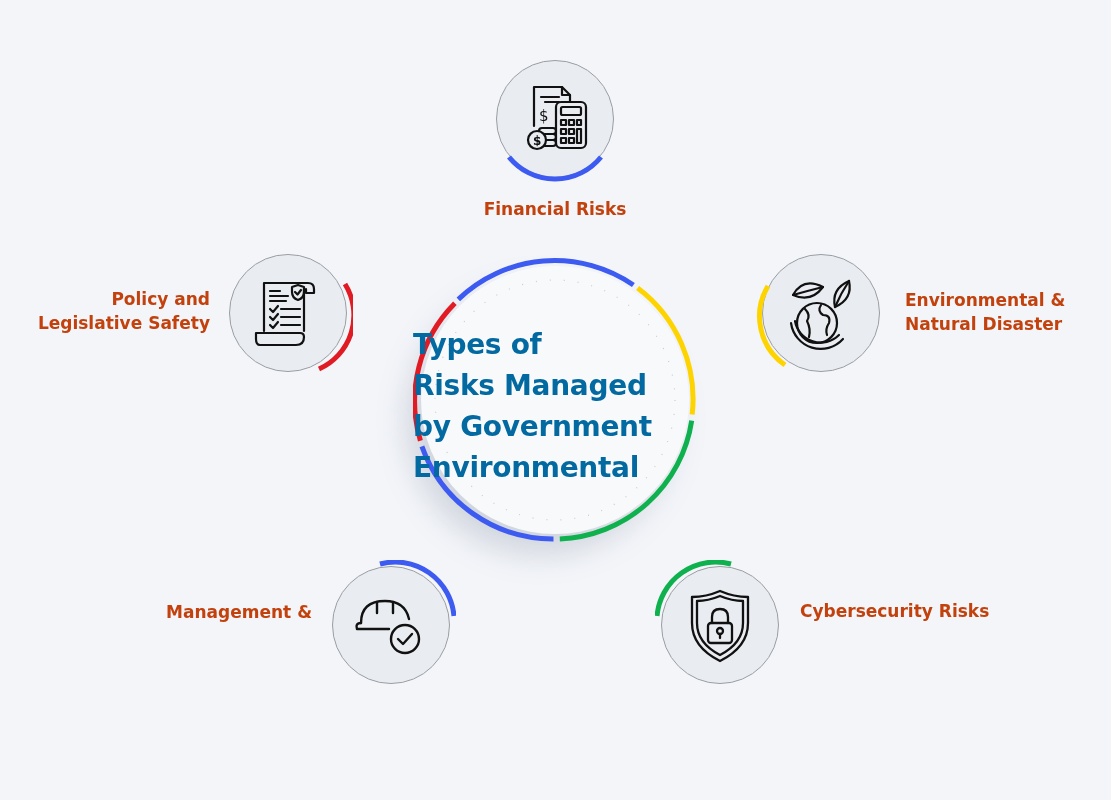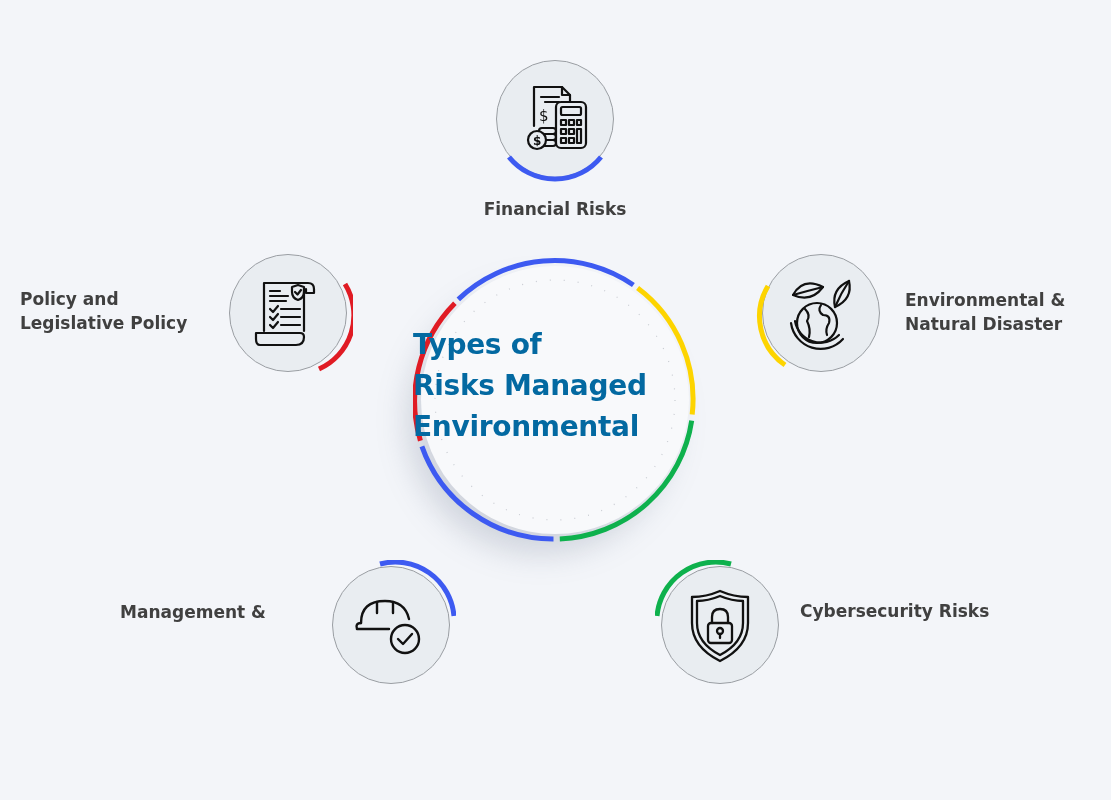--- a/index.html
+++ b/index.html
@@ -19,42 +19,43 @@
     font-family:"DejaVu Sans", sans-serif; letter-spacing:-0.3px;
   }
   .node { position:absolute; width:130px; height:130px; }
   .node .disc {
     position:absolute; left:6px; top:6px; width:118px; height:118px; border-radius:50%;
     background:#e9edf1; border:1.5px solid #9a9ea3; box-sizing:border-box;
   }
   .node svg.ring { position:absolute; left:0; top:0; }
   .node .icon { position:absolute; left:25px; top:25px; width:80px; height:80px; }
   .label {
-    position:absolute; color:#404040; font-size:17px; font-weight:bold; line-height:23.5px;
+    position:absolute; color:#c2410c; font-size:17px; font-weight:bold; line-height:23.5px;
     font-family:"DejaVu Sans", sans-serif;
   }
-  .label.right { }
+  .label.right { text-align:right; }
 </style>
 </head>
 <body>
 
 <div class="center-wrap">
   <div class="center-disc"></div>
   <svg width="284" height="284" class="abs" style="left:0;top:0">
     <circle cx="142" cy="142" r="120" fill="none" stroke="#c9ccd2" stroke-width="1.2" stroke-dasharray="1 13"></circle>
 
     <path d="M 45.3 41.4 A 139 139 0 0 1 220.4 27.0" fill="none" stroke="#3d5af1" stroke-width="5"></path>
     <path d="M 224.6 30.1 A 139 139 0 0 1 279.2 156.5" fill="none" stroke="#fdd400" stroke-width="5"></path>
     <path d="M 278.7 162.6 A 139 139 0 0 1 146.8 280.9" fill="none" stroke="#0eb14d" stroke-width="5"></path>
     <path d="M 140.5 281 A 139 139 0 0 1 8.9 188.3" fill="none" stroke="#3d5af1" stroke-width="5"></path>
     <path d="M 7.4 182.7 A 139 139 0 0 1 41.9 45.3" fill="none" stroke="#e01b24" stroke-width="5"></path>
   </svg>
   <div class="center-title">
     <div>Types of</div>
     <div>Risks Managed</div>
+    <div>by Government</div>
     <div>Environmental</div>
   </div>
 </div>
 
 <div class="node" style="left:490px;top:54px">
   <div class="disc"></div>
   <svg class="ring" width="130" height="130">
     <path d="M 19 103 A 59 59 0 0 0 111 103" fill="none" stroke="#3d5af1" stroke-width="5" stroke-linecap="butt"></path>
   </svg>
   <svg class="icon" viewBox="0 0 80 80" fill="none" stroke="#111" stroke-width="2.2" stroke-linejoin="round" stroke-linecap="round">
@@ -95,21 +96,21 @@
     <path d="M22 18 H32 M22 23 H40 M22 28 H38"></path>
     <path d="M44 14 L50 12 L56 14 V19 Q56 25 50 27 Q44 25 44 19 Z"></path>
       <path d="M47 19 L49.5 21.5 L53 17"></path>
     <path d="M22 36 L25 39 L30 33 M33 36 H52"></path>
     <path d="M22 44 L25 47 L30 41 M33 44 H52"></path>
     <path d="M22 52 L25 55 L30 49 M33 52 H52"></path>
   </svg>
 </div>
 <div class="label right" style="left:20px;top:288px;width:190px">
   <div>Policy and</div>
-  <div>Legislative Policy</div>
+  <div>Legislative Safety</div>
 </div>
 
 <div class="node" style="left:756px;top:248px">
   <div class="disc"></div>
   <svg class="ring" width="130" height="130">
     <path d="M 12 38 A 59 59 0 0 0 29 117" fill="none" stroke="#fdd400" stroke-width="5"></path>
   </svg>
   <svg class="icon" viewBox="0 0 80 80" fill="none" stroke="#111" stroke-width="2.2" stroke-linejoin="round" stroke-linecap="round">
     <path d="M14 48 A 26 26 0 0 0 58 62"></path>
     <path d="M10 50 A 30 30 0 0 0 62 66"></path>

